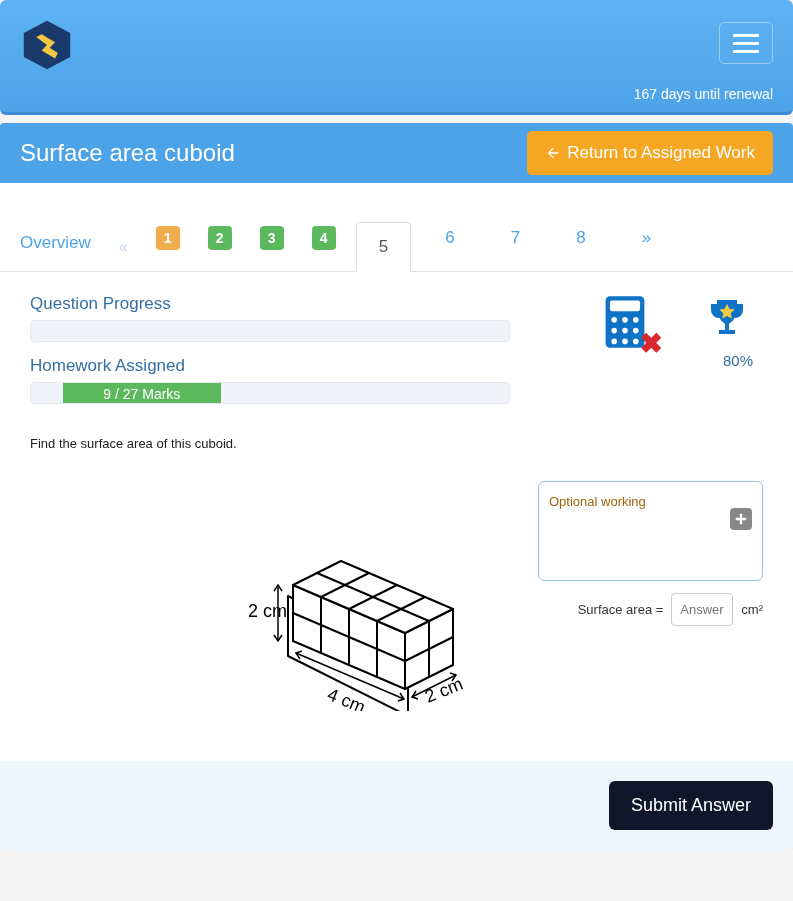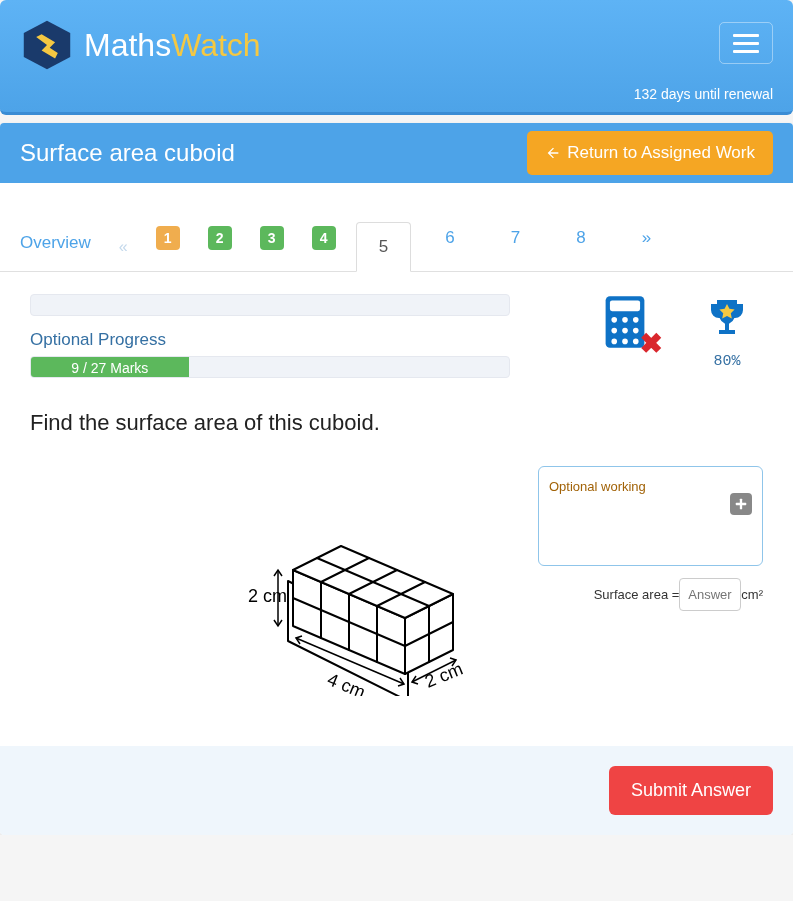--- a/index.html
+++ b/index.html
@@ -179,51 +179,51 @@
       margin-bottom: 14px;
       border: 1px solid #e5e8ef;
     }
     .progress-fill {
       background: #5cb85c;
       height: 100%;
       color: #fff;
       font-size: 14px;
       text-align: center;
       line-height: 22px;
+      margin-left: 32px;
     }
     .widgets-col {
       display: flex;
       gap: 50px;
       align-items: flex-start;
       padding-right: 10px;
     }
     .calc-widget {
       position: relative;
       color: #0e72c6;
     }
     .calc-widget .x-mark {
       position: absolute;
       bottom: -6px;
       right: -12px;
       color: #d9272d;
       font-size: 28px;
       font-weight: bold;
     }
     .trophy-widget {
-      text-align: center;
+      text-align: right;
       color: #0e72c6;
-      font-family: Liberation Mono, monospace;
     }
     .trophy-widget .percent {
       color: #3570a3;
       font-size: 15px;
       margin-top: 6px;
     }
     .question-text {
-      font-size: 22px;
+      font-size: 13px;
       color: #222;
       margin: 18px 0 30px 0;
     }
     .figure-area {
       display: flex;
       align-items: flex-start;
       gap: 20px;
     }
     .cuboid-svg {
       flex: 1;
@@ -257,66 +257,64 @@
       display: flex;
       align-items: center;
       justify-content: center;
       font-size: 18px;
       cursor: pointer;
     }
     .answer-line {
       display: flex;
       align-items: center;
       justify-content: flex-end;
+      gap: 8px;
       font-size: 13px;
       color: #333;
     }
     .answer-input {
       width: 62px;
       padding: 8px;
       border: 1px solid #ccc;
       border-radius: 4px;
       font-size: 13px;
     }
     .footer-bar {
       background: #eff6fc;
       padding: 20px;
       display: flex;
       justify-content: flex-end;
       margin-top: 40px;
     }
     .submit-btn {
-      background: #ef4444;
+      background: #0f172a;
       color: #fff;
       border: none;
       padding: 14px 22px;
       border-radius: 6px;
       font-size: 18px;
       cursor: pointer;
     }
   </style>
 </head>
 <body>
 
 <div class="app-header">
   <div class="logo-wrap">
     <svg class="logo-hex" viewBox="0 0 100 100">
       <polygon points="50,5 93,28 93,72 50,95 7,72 7,28" fill="#1a3a6b"></polygon>
       <path d="M 30 35 L 50 50 L 40 60 L 65 75 L 70 65 L 55 55 L 65 45 L 40 30 Z" fill="#f5c842"></path>
     </svg>
-    <div class="logo-text">
-      <span>Maths</span><span class="accent">Watch</span>
-    </div>
   </div>
   <button class="hamburger">
     <span></span>
       <span></span>
       <span></span>
   </button>
-  <div class="renewal-text">132 days until renewal</div>
+  <div class="renewal-text">167 days until renewal</div>
 </div>
 
 <div class="main-card">
 
   <div class="title-bar">
     <div class="page-title">Surface area cuboid</div>
     <button class="return-btn">
       <svg viewBox="0 0 24 24" fill="currentColor">
         <path d="M20 11H7.8l5.6-5.6L12 4l-8 8 8 8 1.4-1.4L7.8 13H20z"></path>
       </svg>
@@ -334,24 +332,25 @@
     <span class="page-btn current">5</span>
     <span class="page-btn future">6</span>
     <span class="page-btn future">7</span>
     <span class="page-btn future">8</span>
     <span class="page-btn future">»</span>
   </div>
 
   <div class="content-area">
     <div class="progress-row">
       <div class="progress-col">
+        <div class="progress-label">Question Progress</div>
         <div class="progress-bar">
           <div class="progress-fill" style="width:0%"></div>
         </div>
-        <div class="progress-label">Optional Progress</div>
+        <div class="progress-label">Homework Assigned</div>
         <div class="progress-bar">
           <div class="progress-fill" style="width:33%">9 / 27 Marks</div>
         </div>
       </div>
       <div class="widgets-col">
         <div class="calc-widget">
           <svg width="52" height="56" viewBox="0 0 24 26" fill="currentColor">
             <rect x="3" y="1" width="18" height="24" rx="2" fill="#0e72c6"></rect>
             <rect x="5" y="3" width="14" height="5" rx="1" fill="#fff"></rect>
             <circle cx="7" cy="12" r="1.3" fill="#fff"></circle>

